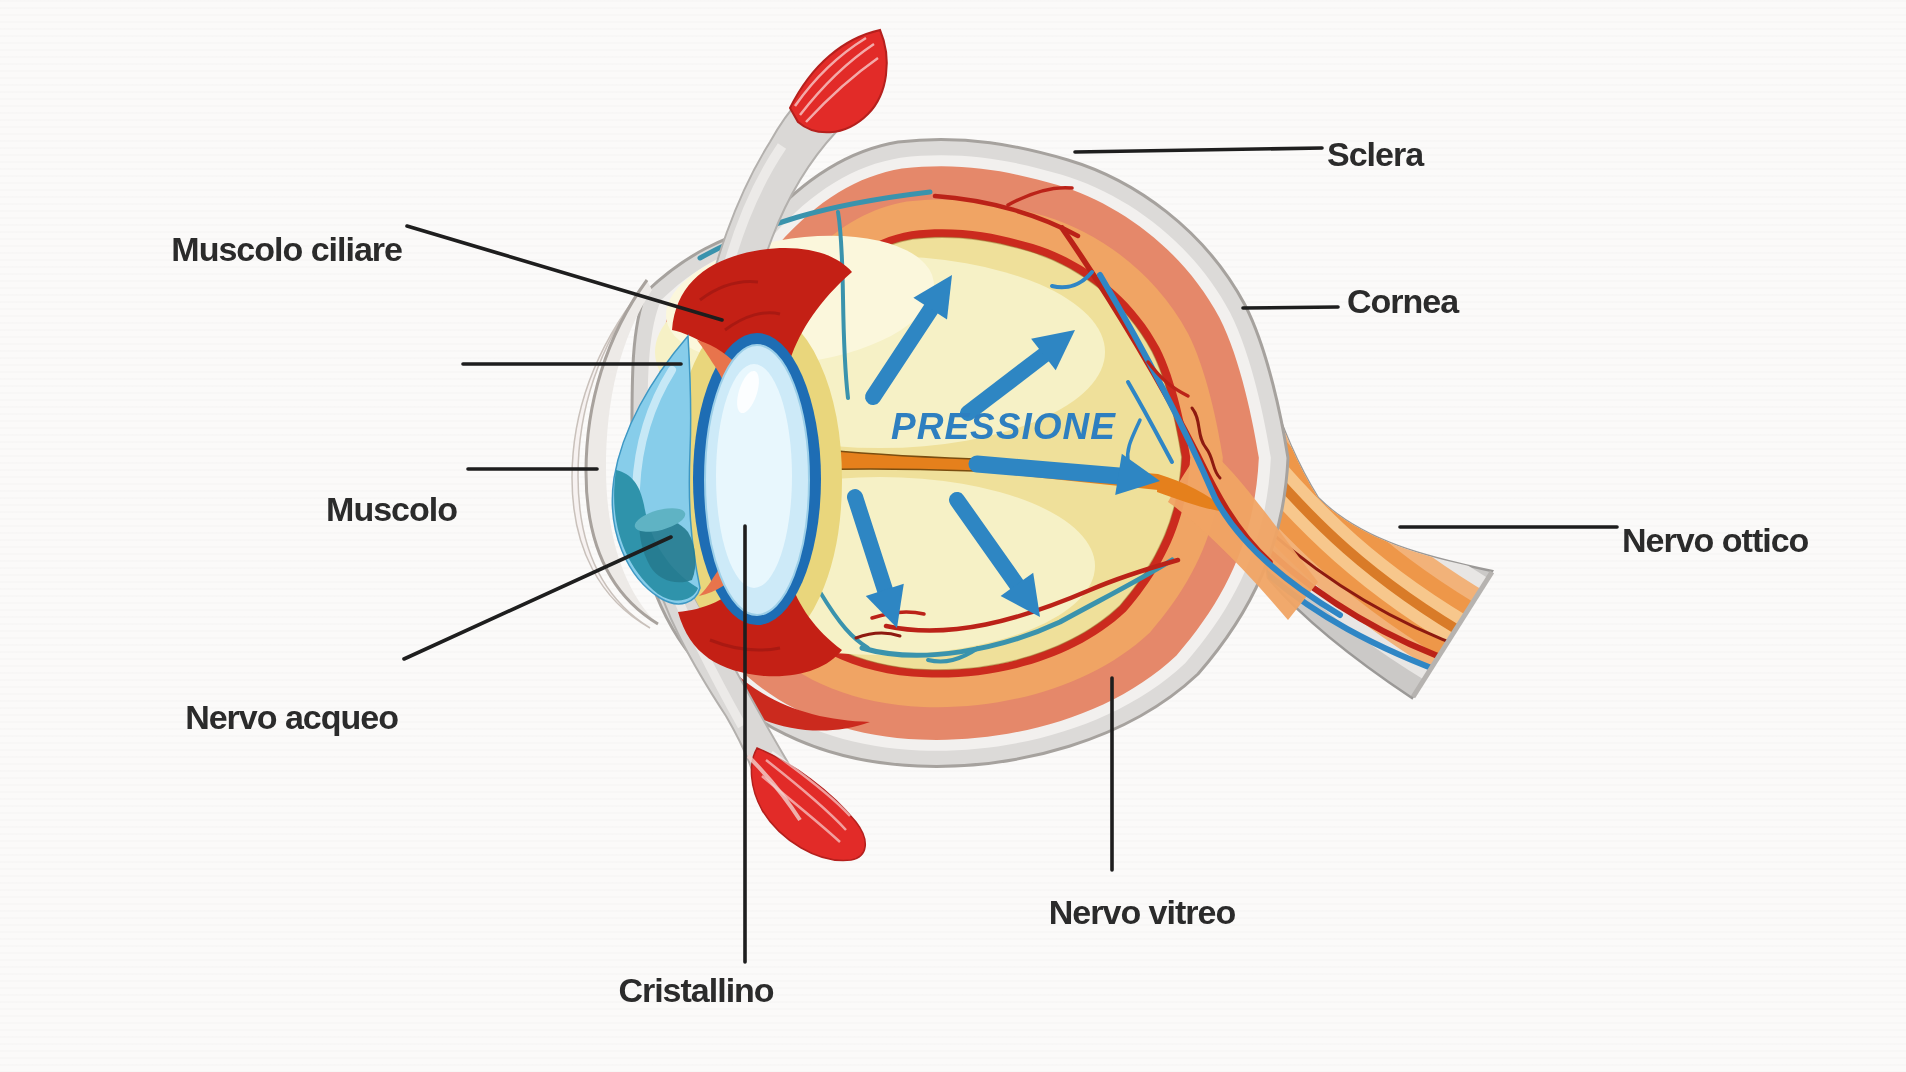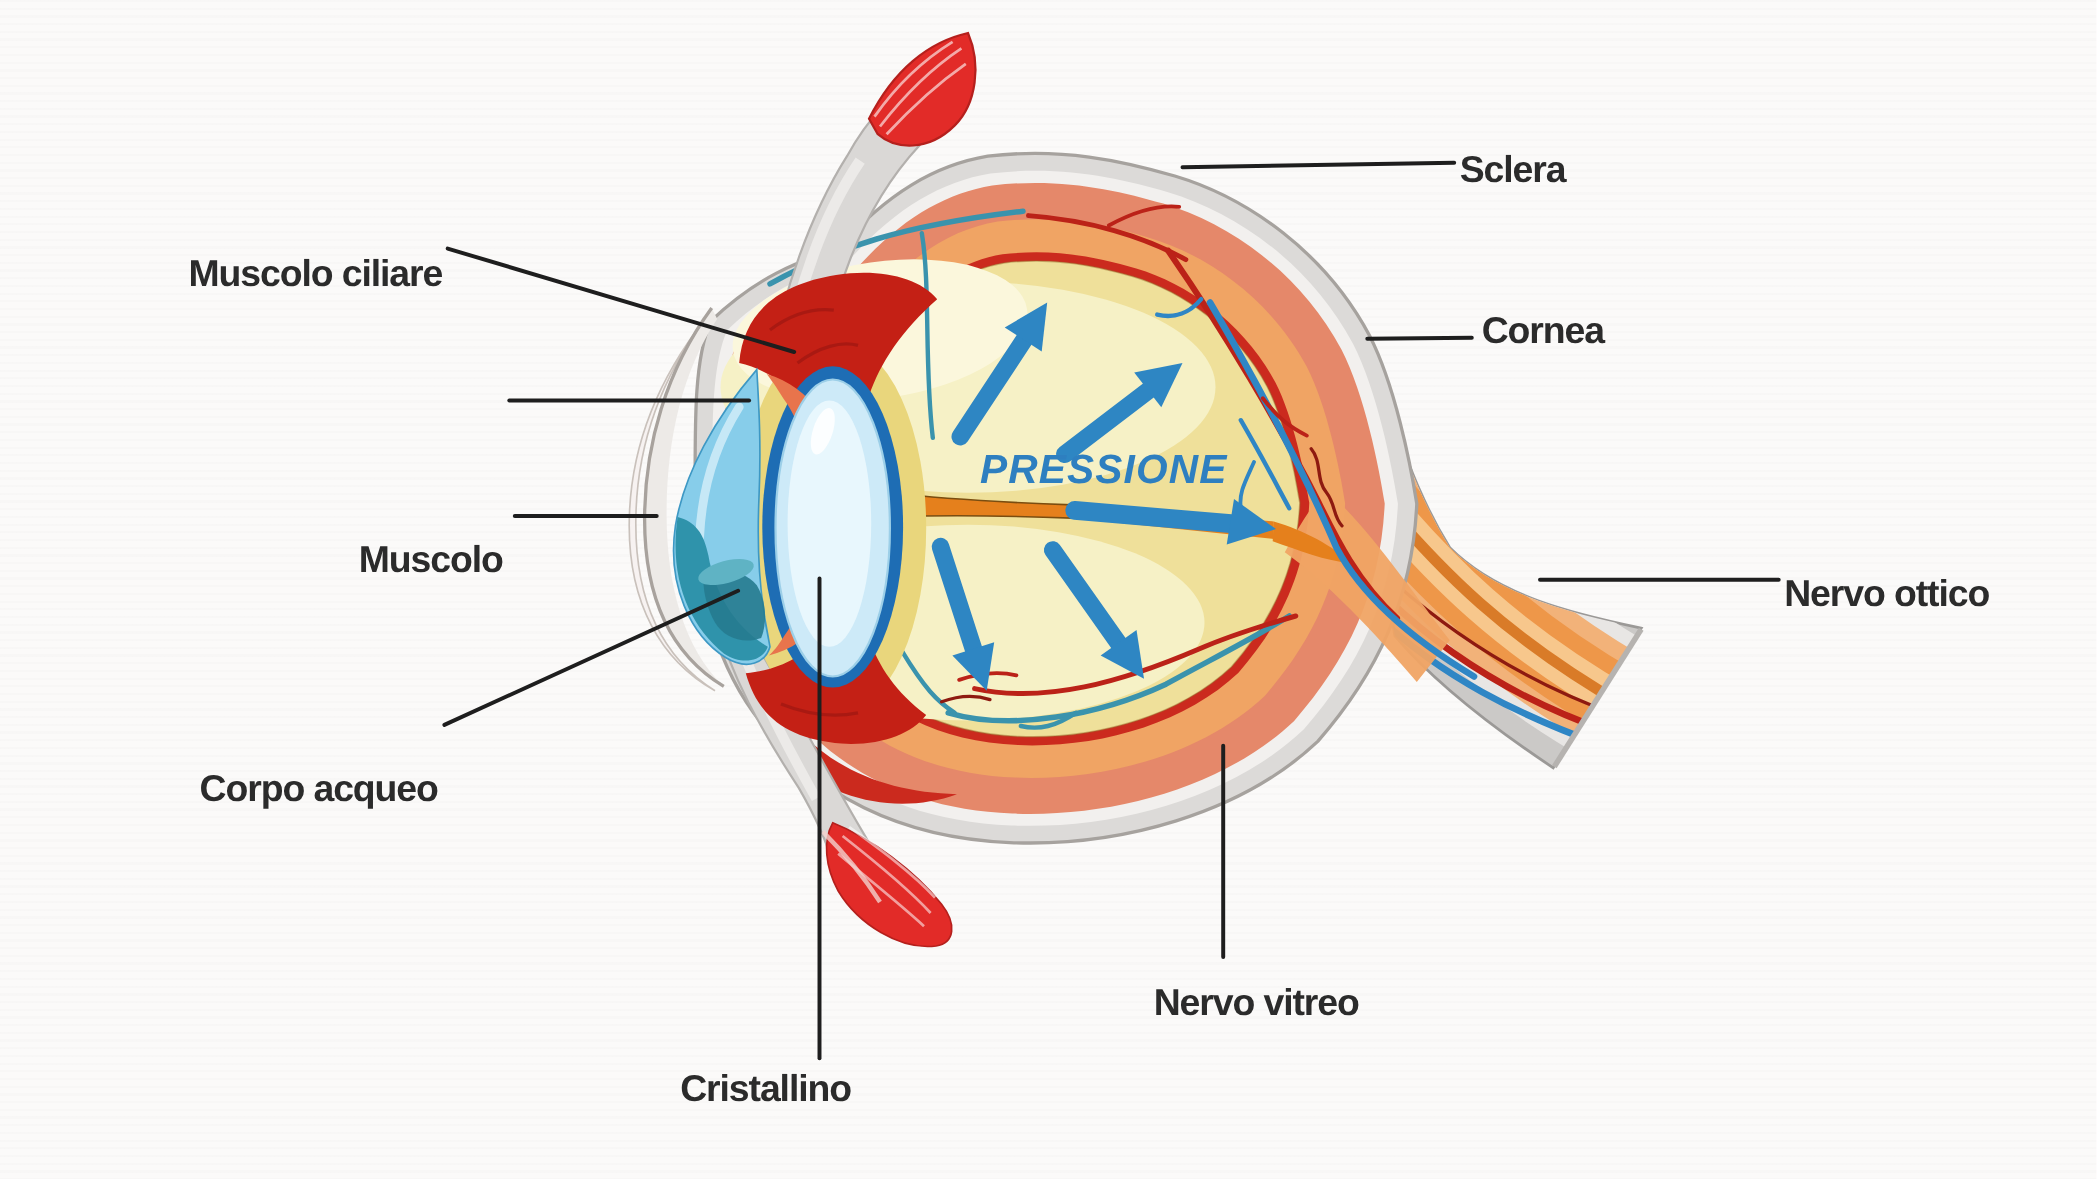--- a/index.html
+++ b/index.html
@@ -218,21 +218,21 @@
     <path d="M1338,307 L1243,308"></path>
     <path d="M1617,527 L1400,527"></path>
   </g>
 </svg>
 
 <div class="lbl right" style="left:0;width:402px;top:186px">Muscolo ciliare</div>
 
 
 <div class="lbl right" style="left:0;width:457px;top:446px">Muscolo</div>
 
-<div class="lbl right" style="left:0;width:398px;top:654px">Corpo acqueo</div>
+<div class="lbl right" style="left:0;width:398px;top:654px">Nervo acqueo</div>
 
 <div class="lbl center" style="left:530px;width:332px;top:972px">Cristallino</div>
 
 <div class="lbl center" style="left:962px;width:360px;top:894px">Nervo vitreo</div>
 
 <div class="lbl" style="left:1327px;top:136px">Sclera</div>
 
 <div class="lbl" style="left:1347px;top:283px">Cornea</div>
 
 <div class="lbl" style="left:1622px;top:522px">Nervo ottico</div>

